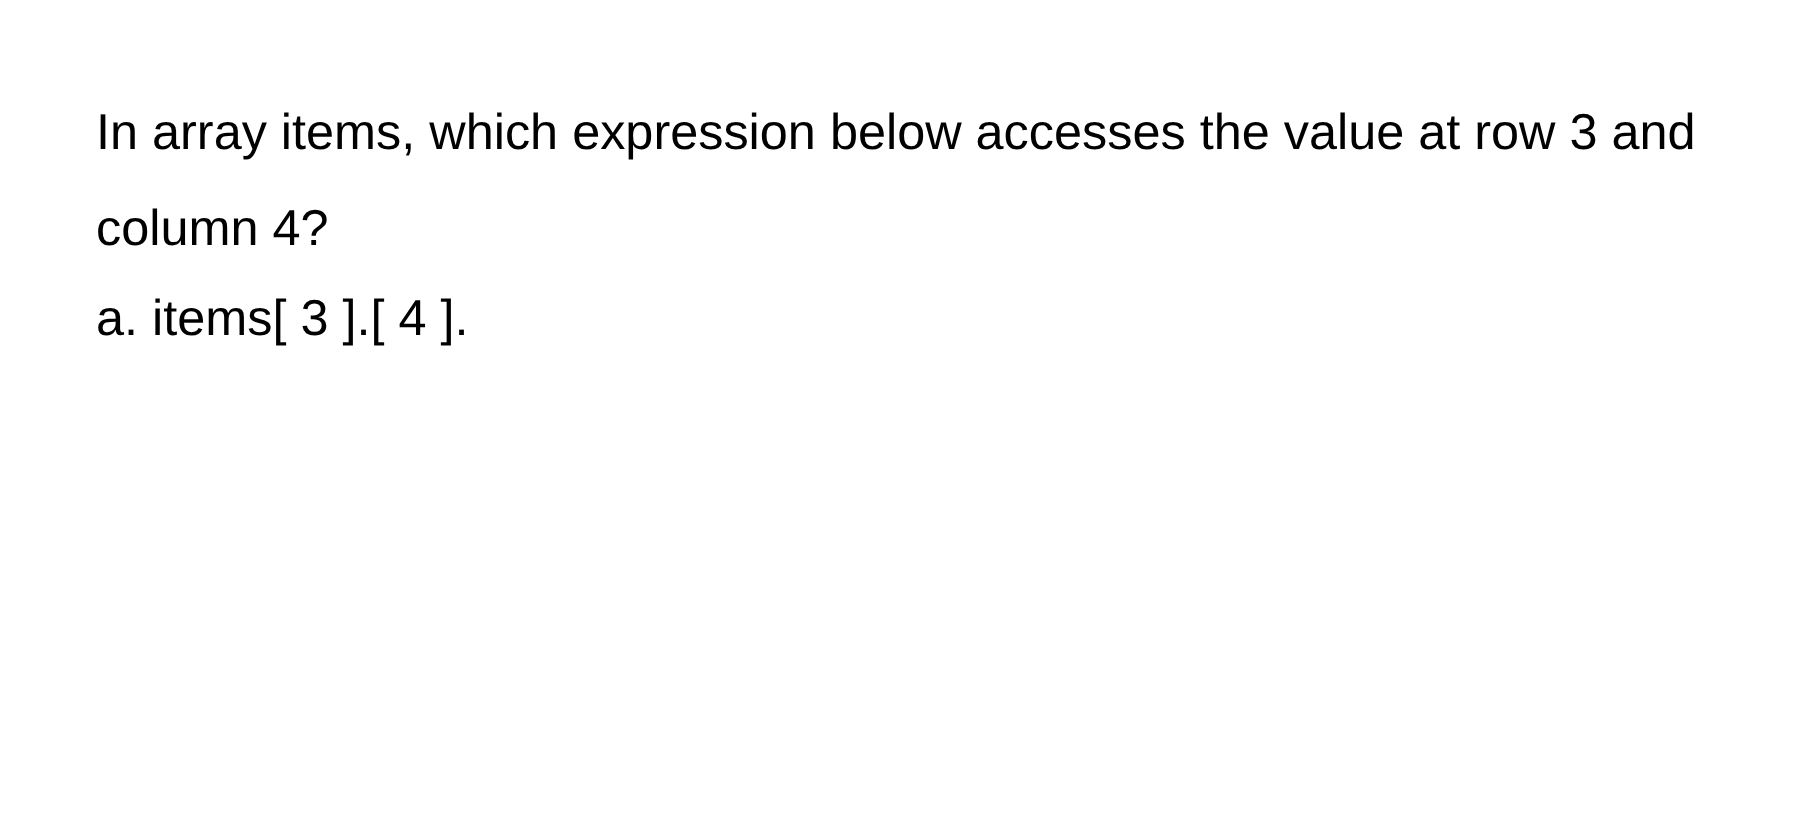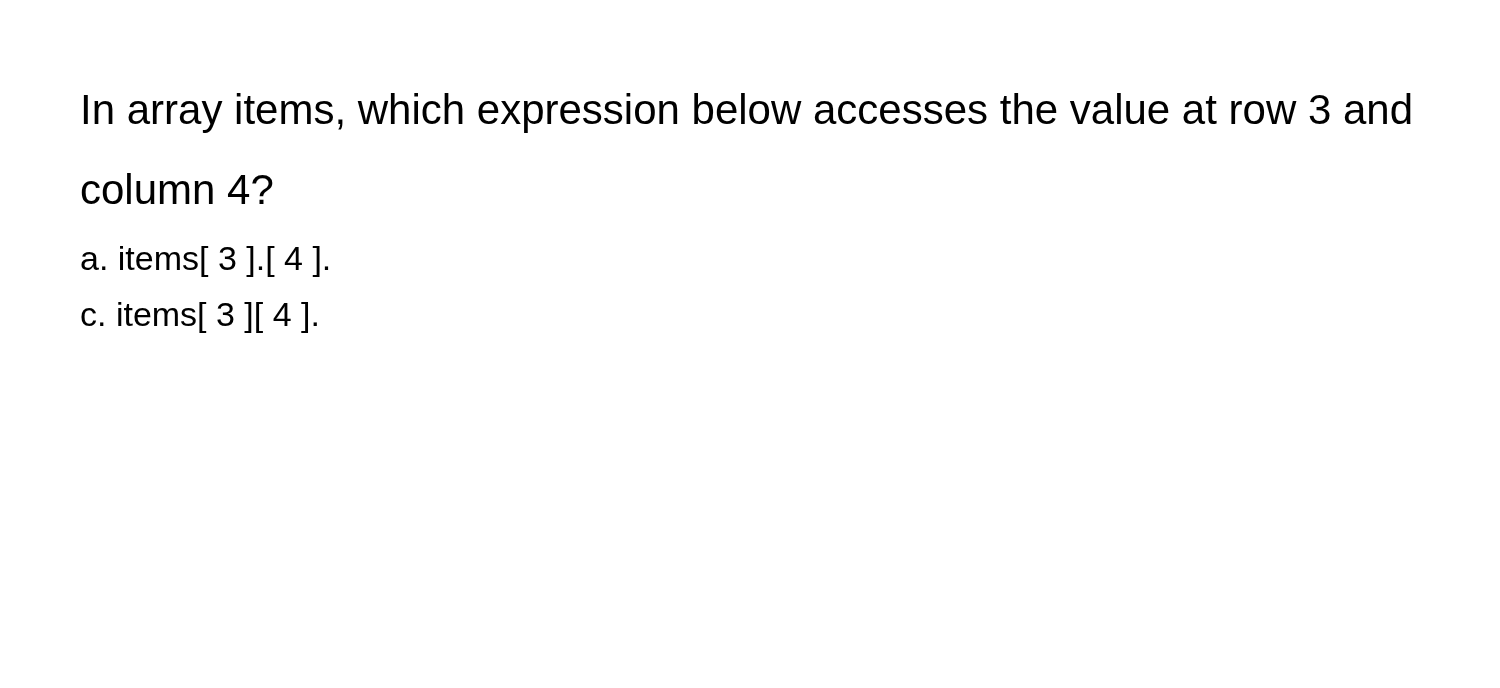--- a/index.html
+++ b/index.html
@@ -17,25 +17,24 @@
     }
     .question-text {
       font-size: 42px;
       line-height: 1.9;
       font-weight: 400;
     }
     .options {
       margin-top: 0;
     }
     .option {
-      font-size: 34px;
+      font-size: 42px;
       line-height: 1.65;
       font-weight: 400;
     }
   </style>
 </head>
 <body>
 
 <div class="question-text">In array items, which expression below accesses the value at row 3 and column 4?</div>
 <div class="options">
   <div class="option">a. items[ 3 ].[ 4 ].</div>
-  <div class="option">c. items[ 3 ][ 4 ].</div>
 </div>
 
 </body></html>

